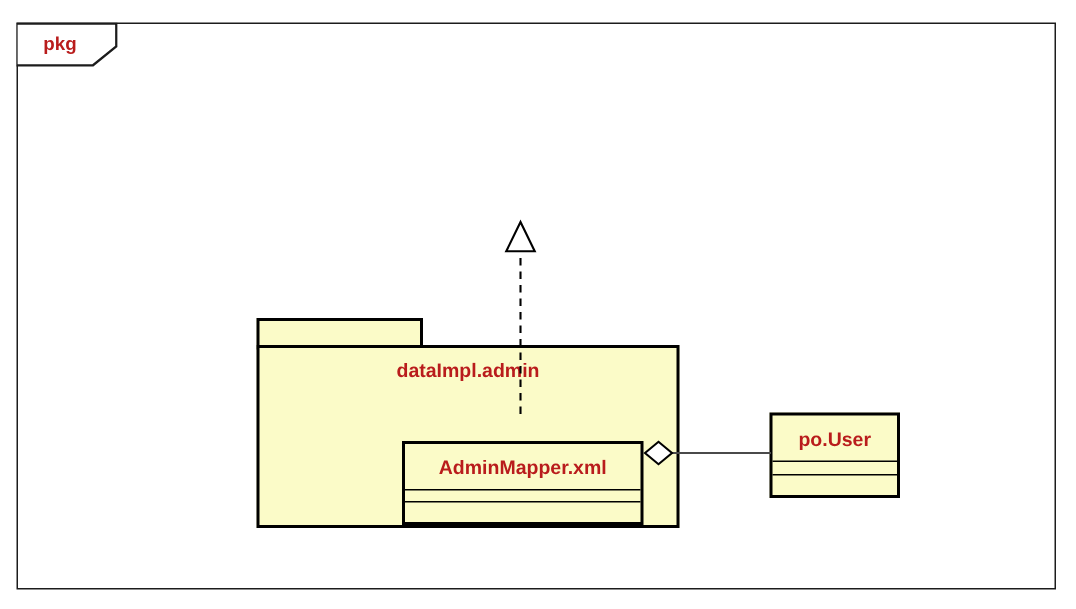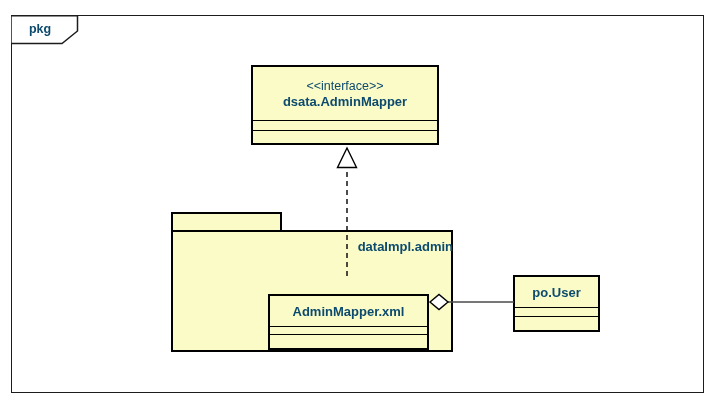--- a/index.html
+++ b/index.html
@@ -1,18 +1,18 @@
 <!DOCTYPE html>
 <html><head>
 <meta charset="utf-8">
 <style>
   html,body{margin:0;padding:0;background:#fff;}
   .canvas{
     position:relative;width:717px;height:406px;background:#ffffff;
-    font-family:"Liberation Sans","DejaVu Sans",sans-serif;color:#0c4a6e;
+    font-family:"Liberation Sans","DejaVu Sans",sans-serif;color:#b91c1c;
     overflow:hidden;
   }
   
   .frame{
     position:absolute;left:11px;top:15px;width:693px;height:378px;
     border:1.5px solid #1c1c1c;box-sizing:border-box;background:#ffffff;
   }
   .frame-tag{
     position:absolute;left:11px;top:15px;width:68px;height:30px;
   }
@@ -37,21 +37,21 @@
   
   .pkg-tab{
     position:absolute;left:171px;top:212px;width:111px;height:21px;
     box-sizing:border-box;background:#fbfbc8;border:2.5px solid #000;
   }
   .pkg-body{
     position:absolute;left:171px;top:230px;width:282px;height:122px;
     box-sizing:border-box;background:#fbfbc8;border:2.5px solid #000;
   }
   .pkg-label{
-    position:absolute;left:171px;top:239px;width:282px;text-align:right;
+    position:absolute;left:171px;top:239px;width:282px;text-align:center;
     font-size:13px;font-weight:bold;
   }
   .iface{left:251px;top:65px;width:188px;height:80px;}
   .iface .attrs{height:9px;}
   .iface .ops{height:12px;}
   .cls-xml{left:268px;top:276px;width:161px;height:56px;margin-top:18px;}
   .cls-xml .attrs{height:7px;}
   .cls-xml .ops{height:13px;}
   .cls-user{left:513px;top:275px;width:87px;height:57px;}
   .cls-user .attrs{height:8px;}
@@ -77,28 +77,20 @@
   <div class="pkg-label">dataImpl.admin</div>
 
   <div class="node cls-xml">
     <div class="name-compartment">
       <span class="node-name">AdminMapper.xml</span>
     </div>
     <div class="compartment attrs"></div>
     <div class="compartment ops"></div>
   </div>
 
-  <div class="node iface">
-    <div class="name-compartment">
-      <span class="stereotype">&lt;&lt;interface&gt;&gt;</span>
-      <span class="node-name">dsata.AdminMapper</span>
-    </div>
-    <div class="compartment attrs"></div>
-    <div class="compartment ops"></div>
-  </div>
 
   <div class="node cls-user">
     <div class="name-compartment">
       <span class="node-name">po.User</span>
     </div>
     <div class="compartment attrs"></div>
     <div class="compartment ops"></div>
   </div>
 
   <svg class="overlay" width="717" height="406" viewBox="0 0 717 406">

